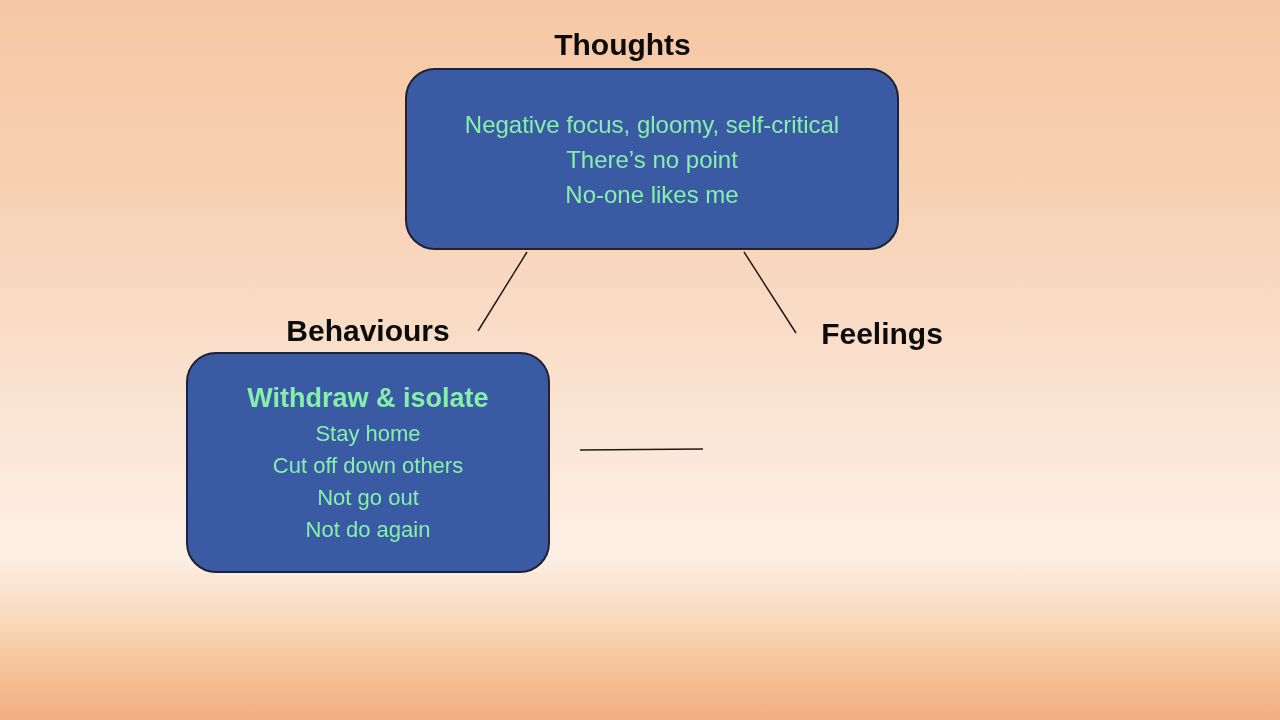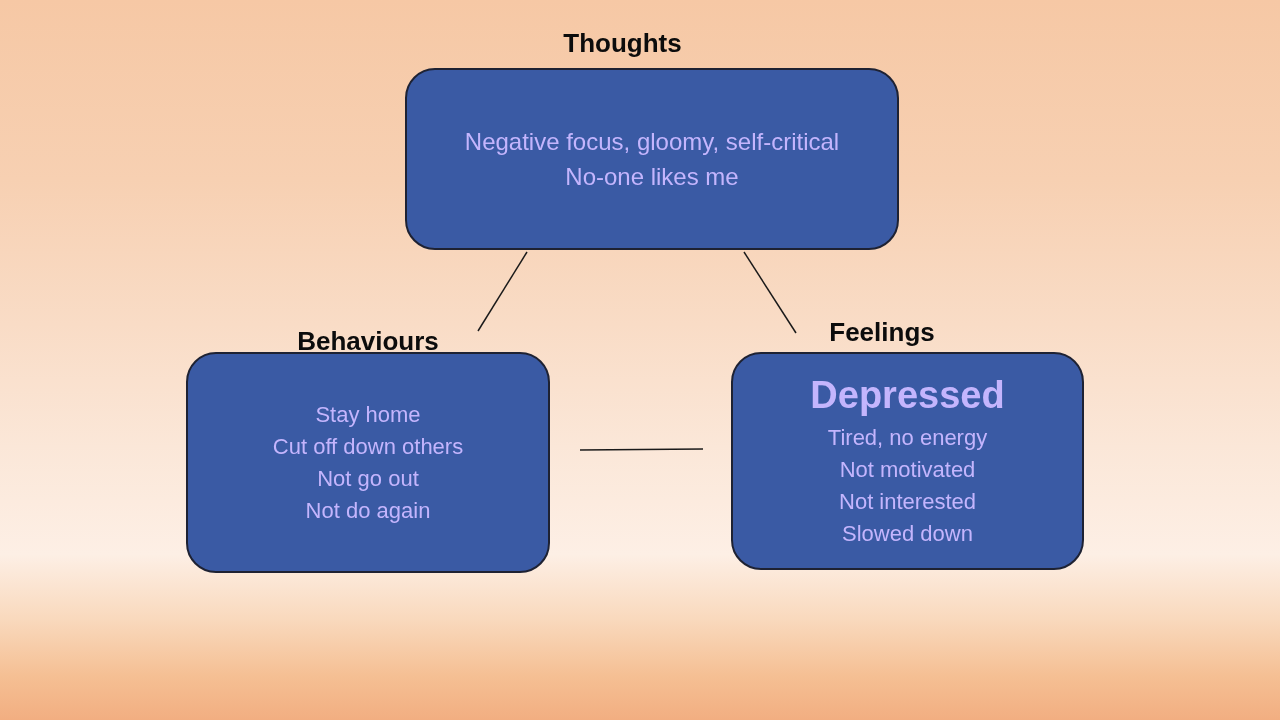--- a/index.html
+++ b/index.html
@@ -27,32 +27,32 @@
     left: 0;
     top: 0;
     width: 1280px;
     height: 720px;
     pointer-events: none;
   }
   .node-label {
     position: absolute;
     color: #0c0c0c;
     font-weight: bold;
-    font-size: 26px;
+    font-size: 30px;
     text-align: center;
   }
   .label-thoughts   { left: 505px; top: 28px;  width: 235px; }
-  .label-behaviours { left: 268px; top: 326px; width: 200px; }
+  .label-behaviours { left: 268px; top: 314px; width: 200px; }
   .label-feelings   { left: 782px; top: 317px; width: 200px; }
   .box {
     position: absolute;
     background: #3a5aa4;
     border: 2px solid #1e2233;
     border-radius: 30px;
-    color: #c4b5fd;
+    color: #86efac;
     display: flex;
     flex-direction: column;
     justify-content: center;
     align-items: center;
     text-align: center;
     box-sizing: border-box;
   }
   .box-thoughts {
     left: 405px; top: 68px;
     width: 494px; height: 182px;
@@ -97,31 +97,26 @@
   </svg>
 
   <div class="node-label label-thoughts">Thoughts</div>
 
   <div class="node-label label-behaviours">Behaviours</div>
 
   <div class="node-label label-feelings">Feelings</div>
 
   <div class="box box-thoughts">
     <div class="box-line">Negative focus, gloomy, self-critical</div>
+    <div class="box-line">There’s no point</div>
     <div class="box-line">No-one likes me</div>
   </div>
 
   <div class="box box-behaviours">
+    <div class="box-heading">Withdraw &amp; isolate</div>
     <div class="box-line">Stay home</div>
     <div class="box-line">Cut off down others</div>
     <div class="box-line">Not go out</div>
     <div class="box-line">Not do again</div>
   </div>
 
-  <div class="box box-feelings">
-    <div class="box-heading">Depressed</div>
-    <div class="box-line">Tired, no energy</div>
-    <div class="box-line">Not motivated</div>
-    <div class="box-line">Not interested</div>
-    <div class="box-line">Slowed down</div>
-  </div>
 
 </div>
 
 </body></html>

